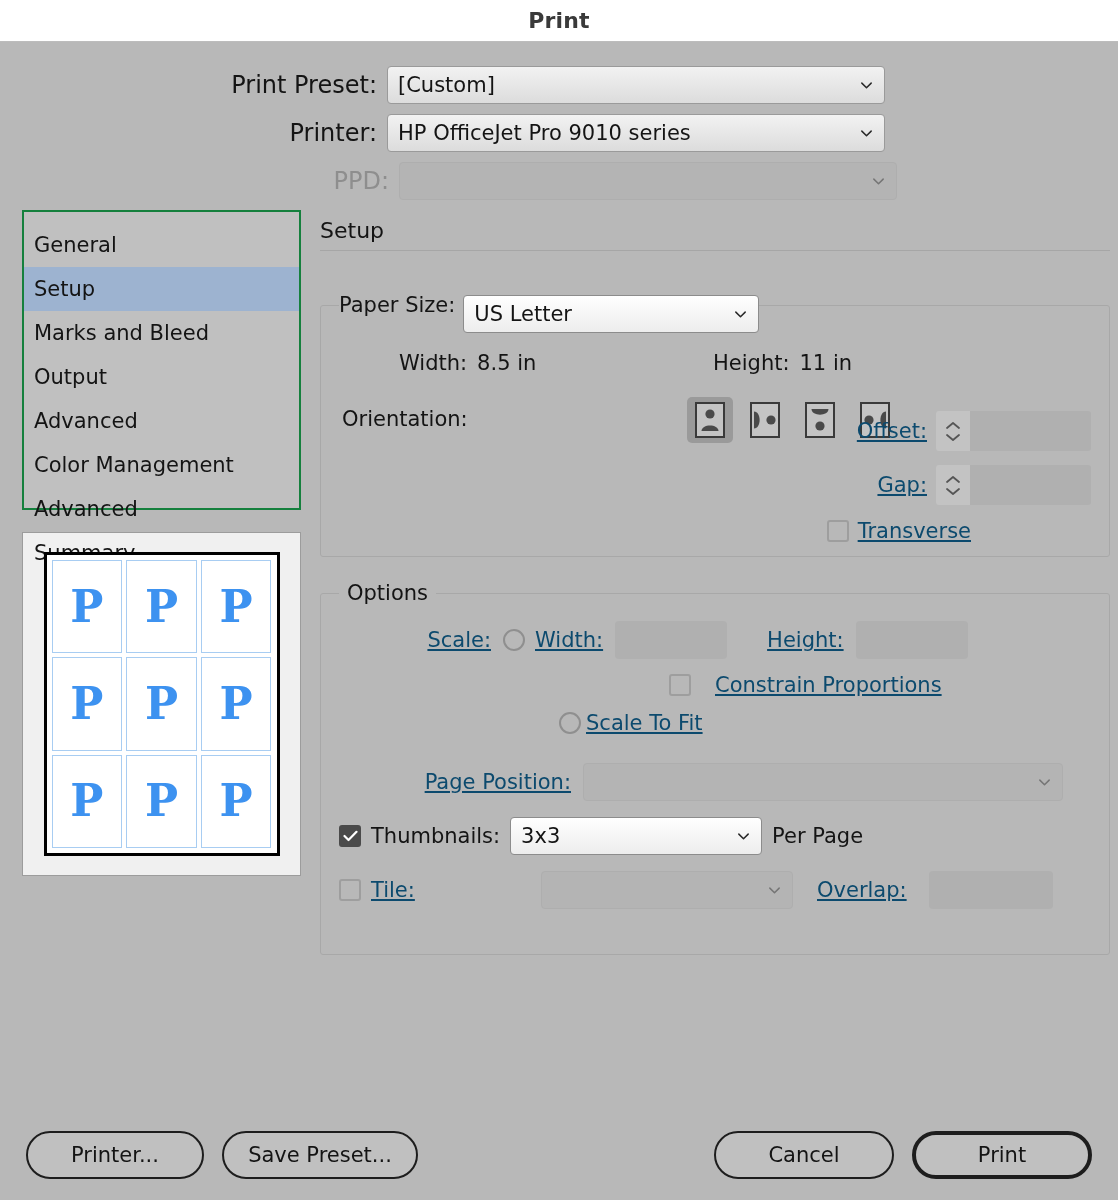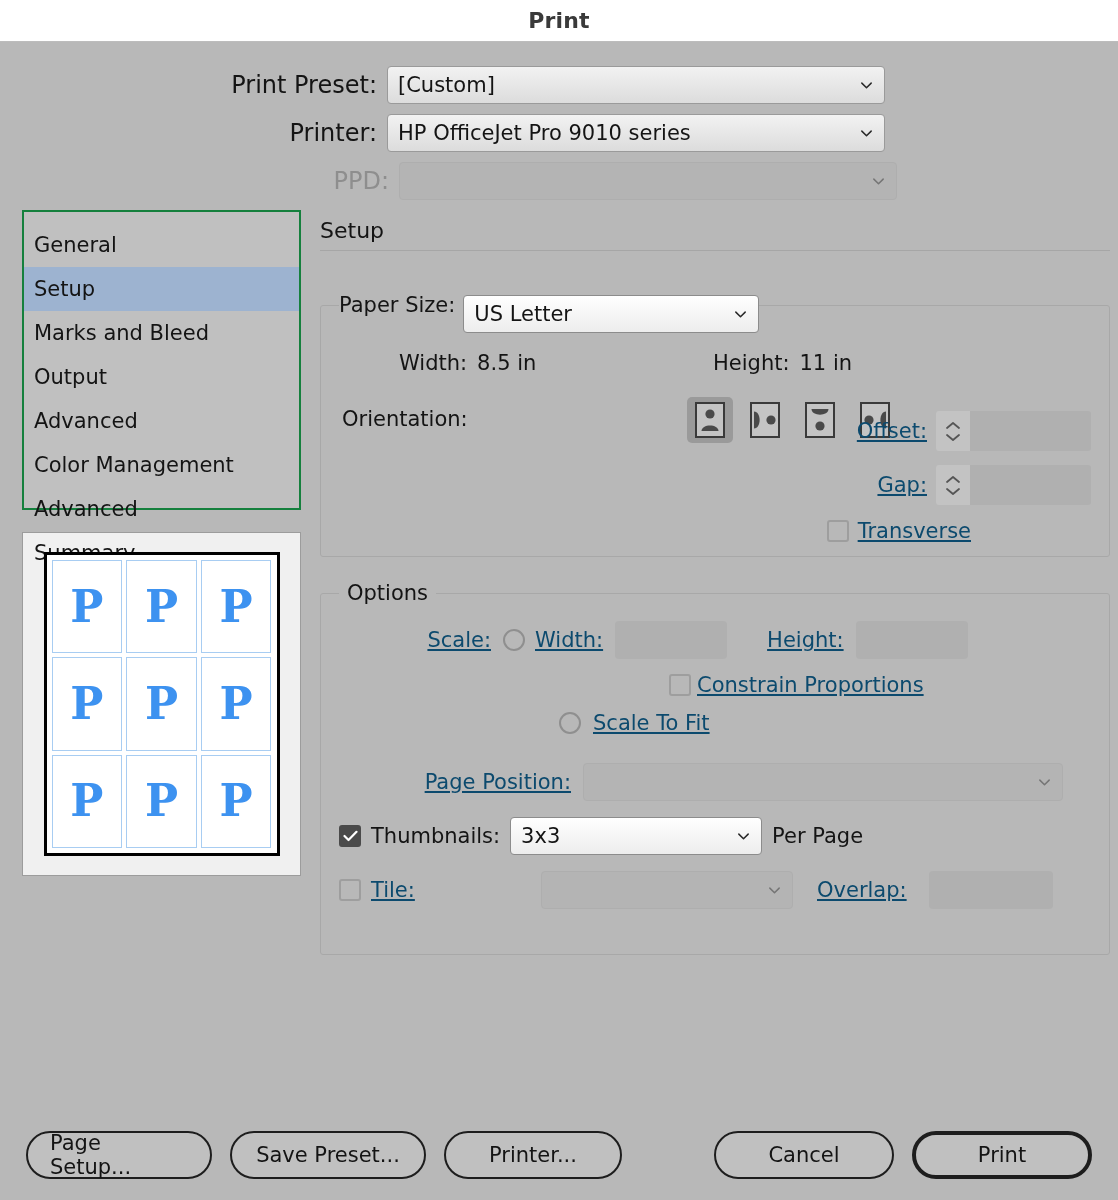--- a/index.html
+++ b/index.html
@@ -193,22 +193,22 @@
     border: 2px solid #8f8f8f; border-radius: 50%;
     flex: 0 0 22px;
   }
 
   
   .opt-scale { display: flex; align-items: center; padding-top: 16px; }
   .opt-scale .lead { width: 152px; text-align: right; padding-right: 12px; }
   .flatfield {
     height: 38px; background: #b0b0b0; border-radius: 4px;
   }
-  .opt-constrain { display: flex; align-items: center; gap: 6px; padding: 14px 0 0 330px; }
-  .opt-stf { display: flex; align-items: center; gap: 12px; padding: 14px 0 0 220px; }
+  .opt-constrain { display: flex; align-items: center; gap: 24px; padding: 14px 0 0 330px; }
+  .opt-stf { display: flex; align-items: center; gap: 5px; padding: 14px 0 0 220px; }
   .opt-pagepos { display: flex; align-items: center; padding-top: 28px; }
   .opt-pagepos .lead { width: 232px; text-align: right; padding-right: 12px; }
   .opt-thumbs { display: flex; align-items: center; padding-top: 16px; gap: 10px; }
   .opt-tile { display: flex; align-items: center; padding-top: 16px; gap: 10px; }
 
   
   .footer {
     position: absolute; left: 0; right: 0; bottom: 0;
     height: 90px;
     display: flex; align-items: center;
@@ -523,19 +523,18 @@
           <span class="flatfield" style="width:124px;margin-left:12px"></span>
         </div>
 
       </div>
     </fieldset>
 
   </div>
 </div>
 
 <div class="footer">
-  <div class="btn" style="width:186px">Page Setup...</div>
+  <div class="btn" style="width:178px">Printer...</div>
   <div class="btn" style="width:196px">Save Preset...</div>
-  <div class="btn" style="width:178px">Printer...</div>
   <div class="spacer"></div>
   <div class="btn" style="width:180px">Cancel</div>
   <div class="btn default" style="width:180px;margin-right:0">Print</div>
 </div>
 
 </body></html>

